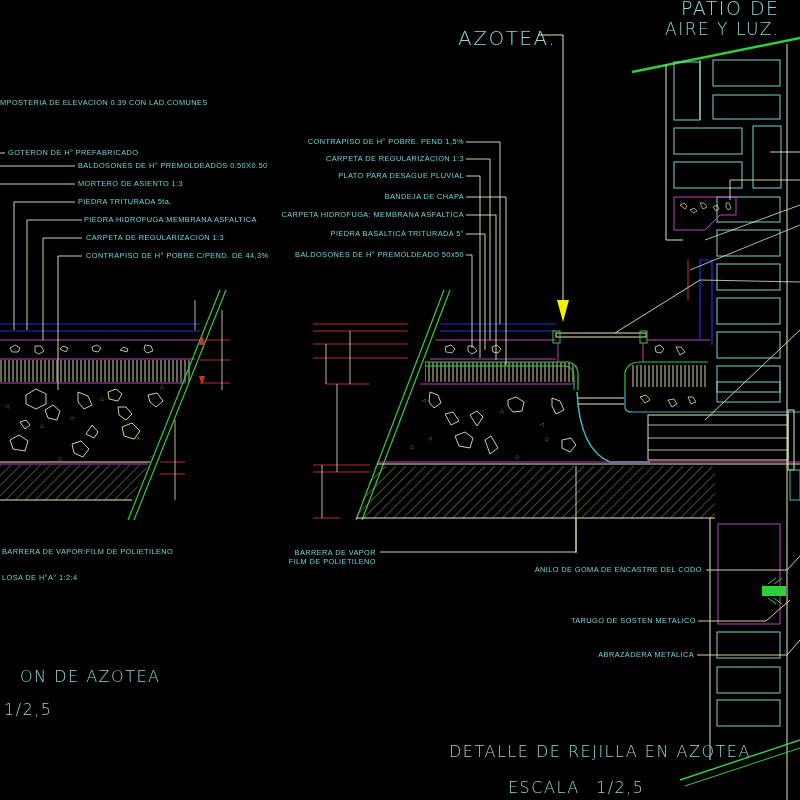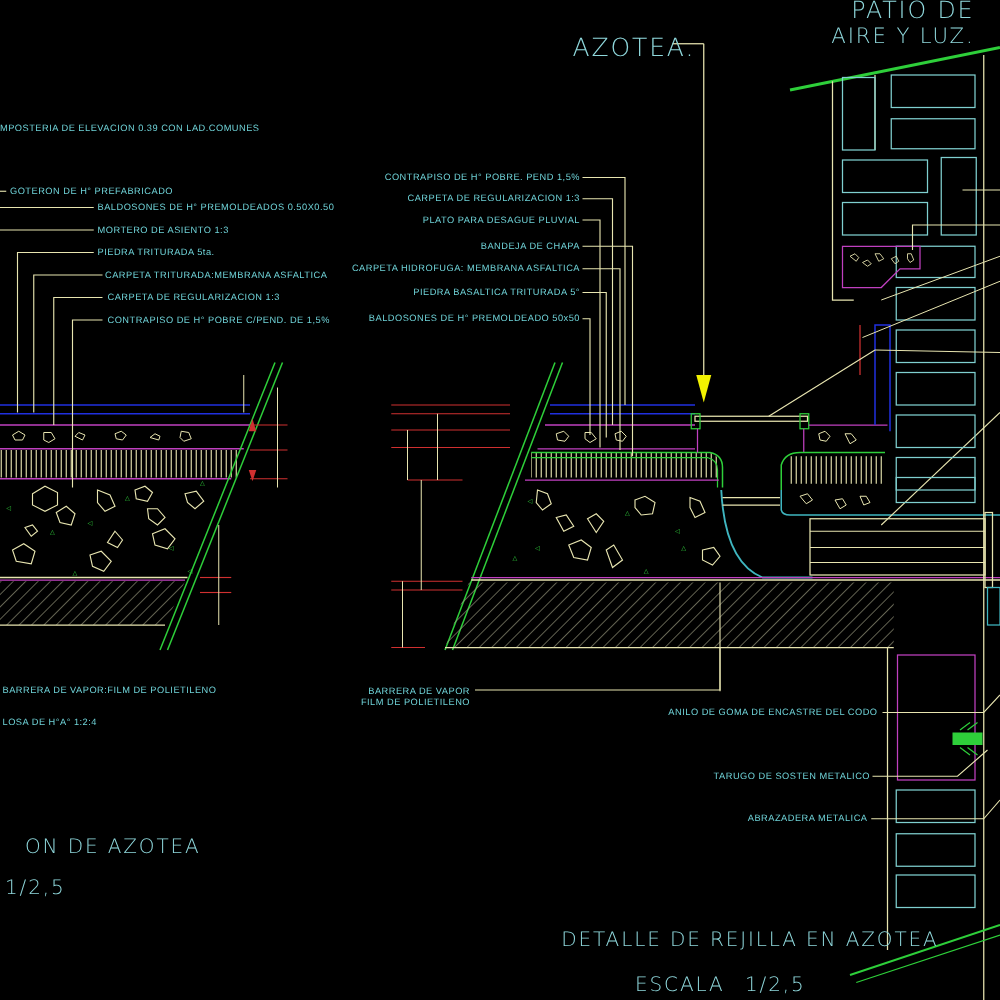--- a/index.html
+++ b/index.html
@@ -273,23 +273,23 @@
 
 <div class="big" style="left:681px;top:-3px;font-size:19px;">PATIO DE</div>
 <div class="big" style="left:665px;top:19px;font-size:17px;text-align:center;">AIRE Y LUZ.</div>
 <div class="big" style="left:458px;top:26px;font-size:20px;">AZOTEA.</div>
 
 <div class="lbl" style="left:0px;top:98px;">MPOSTERIA DE ELEVACION 0.39 CON LAD.COMUNES</div>
 <div class="lbl" style="left:8px;top:148px;">GOTERON DE H° PREFABRICADO</div>
 <div class="lbl" style="left:78px;top:161px;">BALDOSONES DE H° PREMOLDEADOS 0.50X0.50</div>
 <div class="lbl" style="left:78px;top:179px;">MORTERO DE ASIENTO 1:3</div>
 <div class="lbl" style="left:78px;top:197px;">PIEDRA TRITURADA 5ta.</div>
-<div class="lbl" style="left:84px;top:215px;">CARPETA TRITURADA:MEMBRANA ASFALTICA</div>
+<div class="lbl" style="left:84px;top:215px;">PIEDRA HIDROFUGA:MEMBRANA ASFALTICA</div>
 <div class="lbl" style="left:86px;top:233px;">CARPETA DE REGULARIZACION 1:3</div>
-<div class="lbl" style="left:86px;top:251px;">CONTRAPISO DE H° POBRE C/PEND. DE 1,5%</div>
+<div class="lbl" style="left:86px;top:251px;">CONTRAPISO DE H° POBRE C/PEND. DE 44,3%</div>
 <div class="lbl" style="left:2px;top:547px;">BARRERA DE VAPOR:FILM DE POLIETILENO</div>
 <div class="lbl" style="left:2px;top:573px;">LOSA DE H°A° 1:2:4</div>
 <div class="big" style="left:0px;top:667px;font-size:16px;padding-left:20px;">ON DE AZOTEA</div>
 <div class="big" style="left:4px;top:700px;font-size:16px;">1/2,5</div>
 
 <div class="lbl r" style="right:336px;top:137px;">CONTRAPISO DE H° POBRE. PEND 1,5%</div>
 <div class="lbl r" style="right:336px;top:154px;">CARPETA DE REGULARIZACION 1:3</div>
 <div class="lbl r" style="right:336px;top:171px;">PLATO PARA DESAGUE PLUVIAL</div>
 <div class="lbl r" style="right:336px;top:192px;">BANDEJA DE CHAPA</div>
 <div class="lbl r" style="right:336px;top:210px;">CARPETA HIDROFUGA: MEMBRANA ASFALTICA</div>

